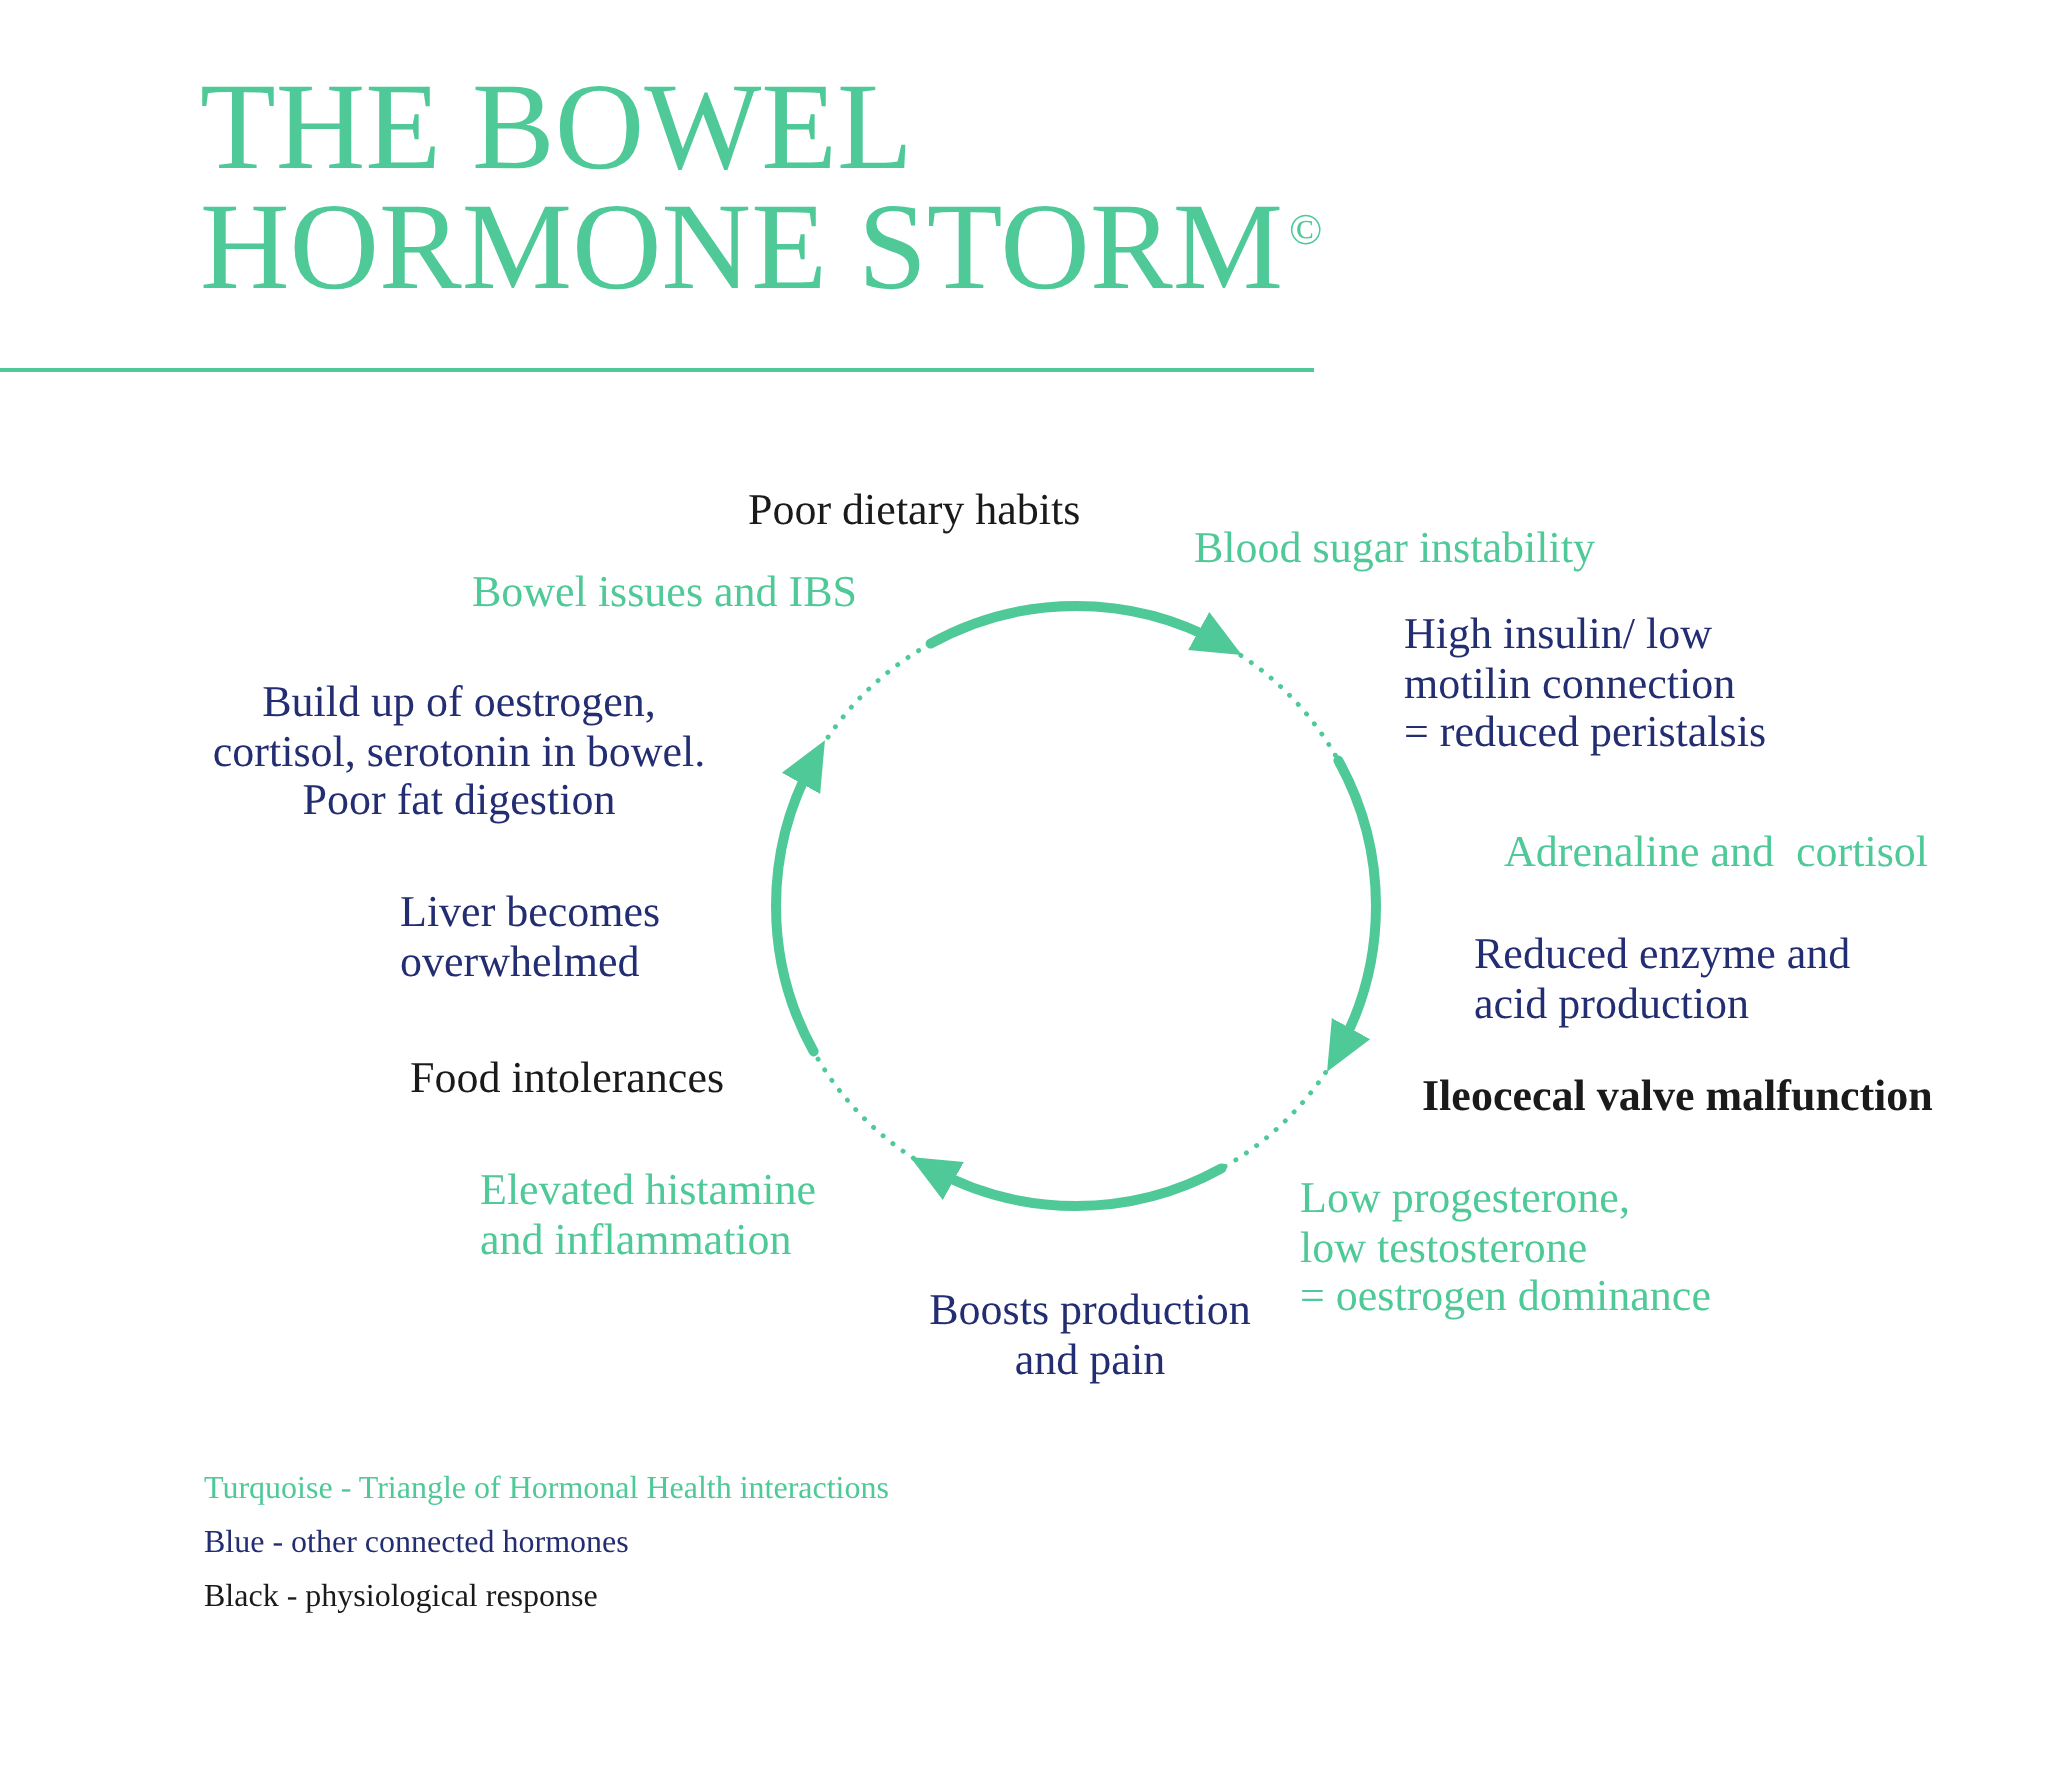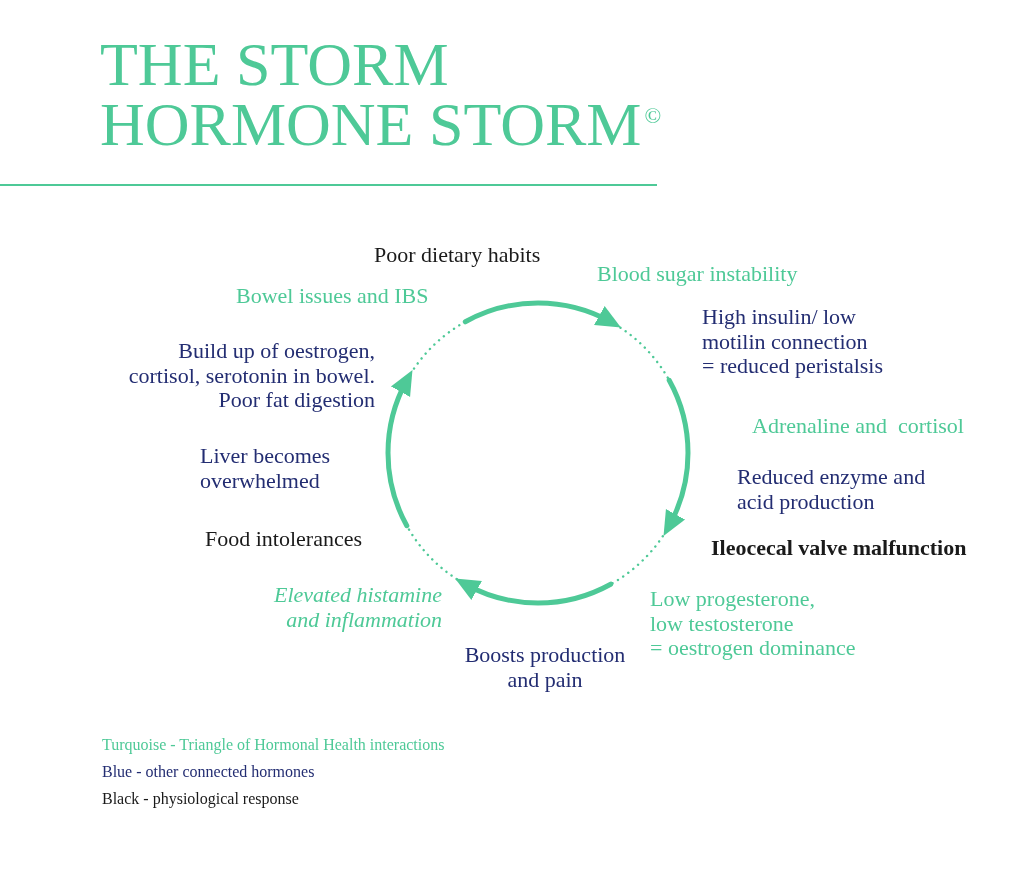--- a/index.html
+++ b/index.html
@@ -21,37 +21,37 @@
 
   .l0{left:374px;top:243px;}
   .l1{left:597px;top:262px;}
   .l2{left:236px;top:284px;}
   .l3{left:702px;top:305px;}
   .l4{left:727px;top:414px;margin-left:25px;}
   .l5{left:737px;top:465px;}
   .l6{left:711px;top:536px;font-weight:bold;}
   .l7{left:650px;top:587px;}
   .l8{left:455px;top:643px;width:180px;text-align:center;}
-  .l9{left:240px;top:583px;width:202px;text-align:right;font-style:italic;}
+  .l9{left:240px;top:583px;width:202px;text-align:left;}
   .l10{left:205px;top:527px;}
   .l11{left:200px;top:444px;width:160px;text-align:left;}
-  .l12{left:84px;top:339px;width:291px;text-align:right;}
+  .l12{left:84px;top:339px;width:291px;text-align:center;}
 
   
   #cycle{position:absolute;left:370px;top:285px;}
 
   
   #legend{position:absolute;left:102px;top:731px;font-size:16px;line-height:27px;}
 </style>
 </head>
 <body>
 
 <div id="page">
 
-  <h1 id="title"><span>THE STORM</span><br><span>HORMONE STORM</span><sup>©</sup></h1>
+  <h1 id="title"><span>THE BOWEL</span><br><span>HORMONE STORM</span><sup>©</sup></h1>
 
   <div id="title-underline"></div>
 
   <svg id="cycle" width="336" height="336" viewBox="0 0 336 336">
     <defs>
       <marker id="arrow" viewBox="0 0 10 10" refX="5" refY="5" markerWidth="5.2" markerHeight="5.2" orient="auto">
         <path d="M0,0.8 L9.5,5 L0,9.2 z" fill="var(--turquoise)"></path>
       </marker>
     </defs>
     <circle cx="168" cy="168" r="150" fill="none" stroke="var(--turquoise)" stroke-width="2.4" stroke-linecap="round" stroke-dasharray="0.1 6.2"></circle>

